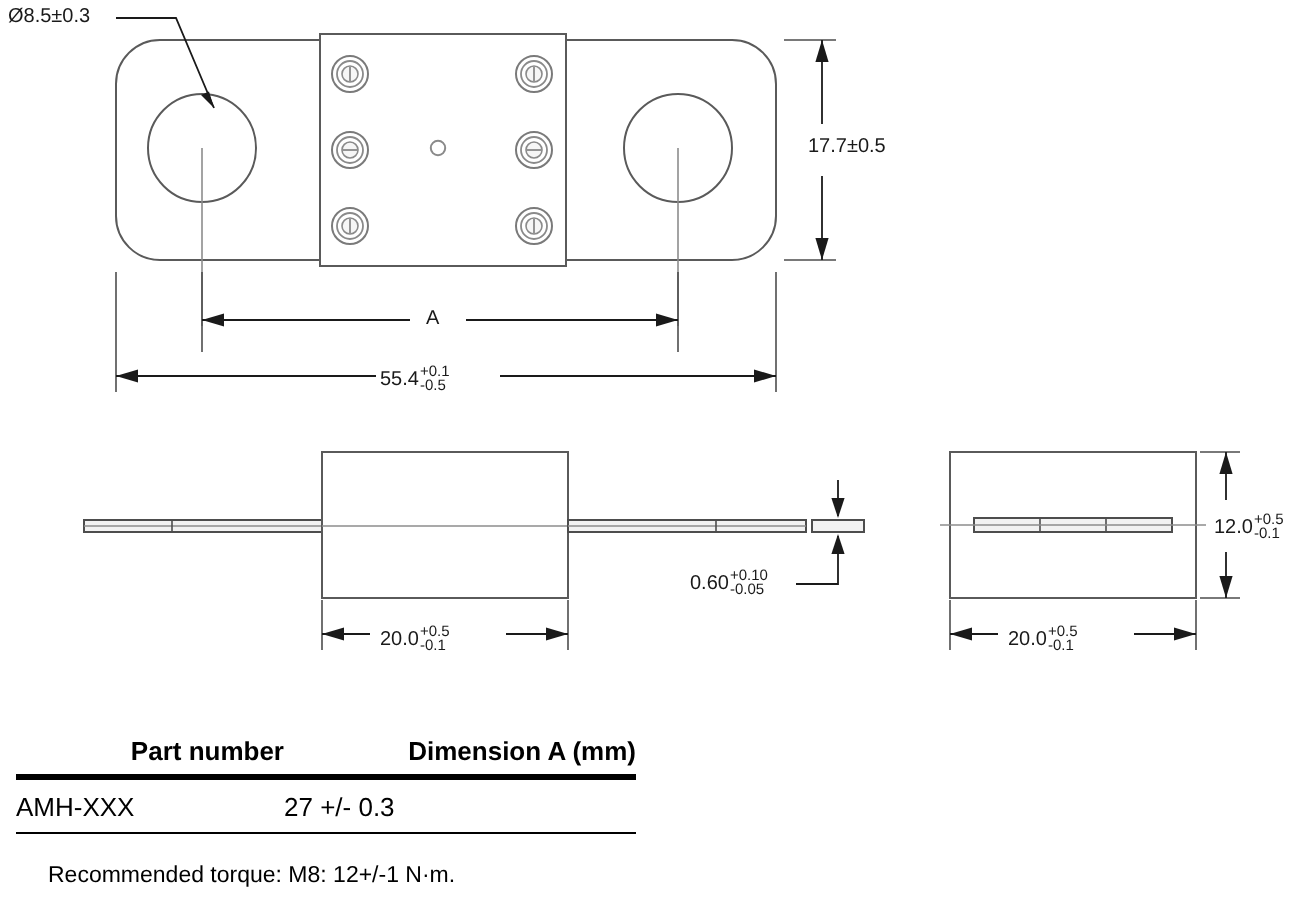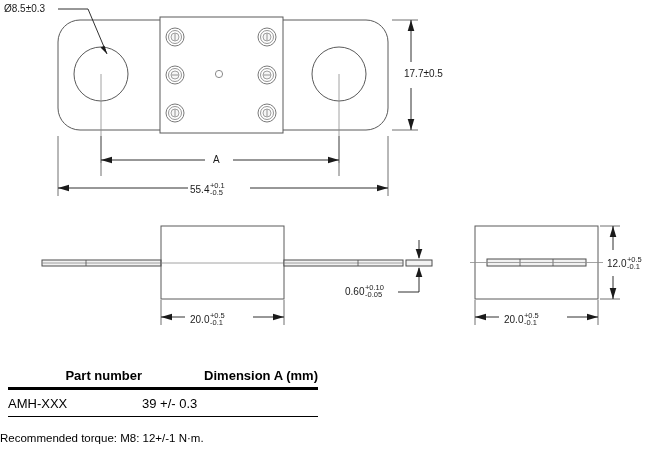--- a/index.html
+++ b/index.html
@@ -161,21 +161,21 @@
   }
   #spec-table .col-part {
     width: 134px;
     flex: none;
   }
   #spec-table .col-dim {
     flex: 1;
   }
   #torque-note {
     position: absolute;
-    left: 0;
+    left: 24px;
     top: 432px;
     font-size: 11.5px;
     color: #000000;
     white-space: nowrap;
   }
 </style>
 </head>
 <body>
 
 <div id="drawing-root">
@@ -358,20 +358,20 @@
   </div>
 
   <div id="spec-table">
     <div class="thead">
       <div class="col-part">Part number</div>
       <div class="col-dim">Dimension A (mm)</div>
     </div>
     <div class="rule-thick"></div>
     <div class="trow">
       <div class="col-part">AMH-XXX</div>
-      <div class="col-dim">39 +/- 0.3</div>
+      <div class="col-dim">27 +/- 0.3</div>
     </div>
     <div class="rule-thin"></div>
   </div>
 
   <div id="torque-note">Recommended torque:  M8: 12+/-1 N·m.</div>
 
 </div>
 
 </body></html>

